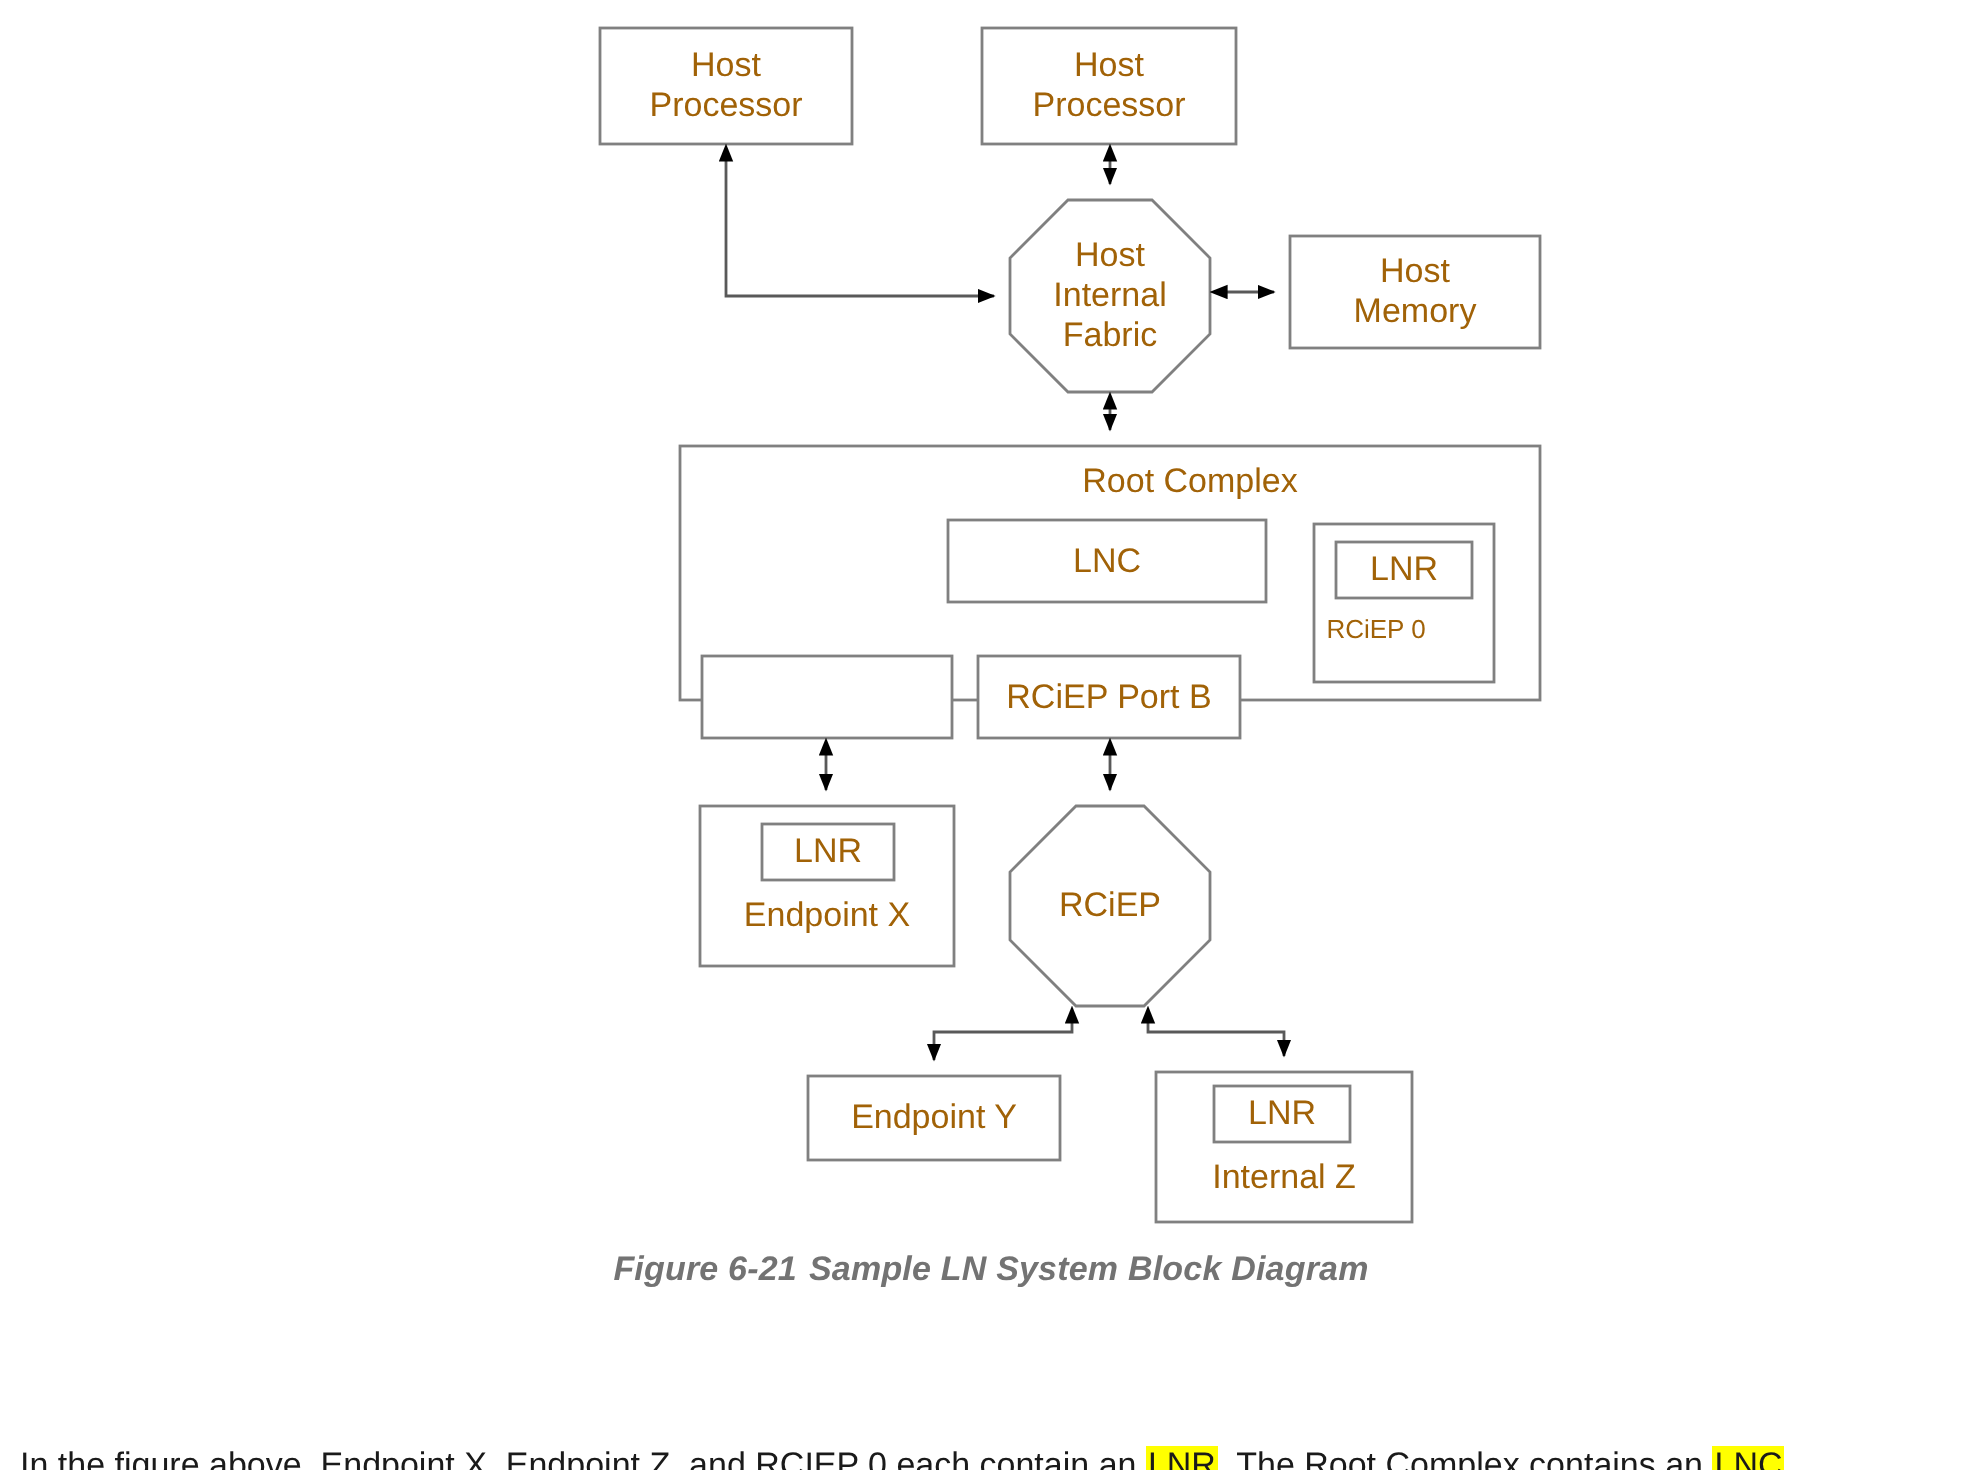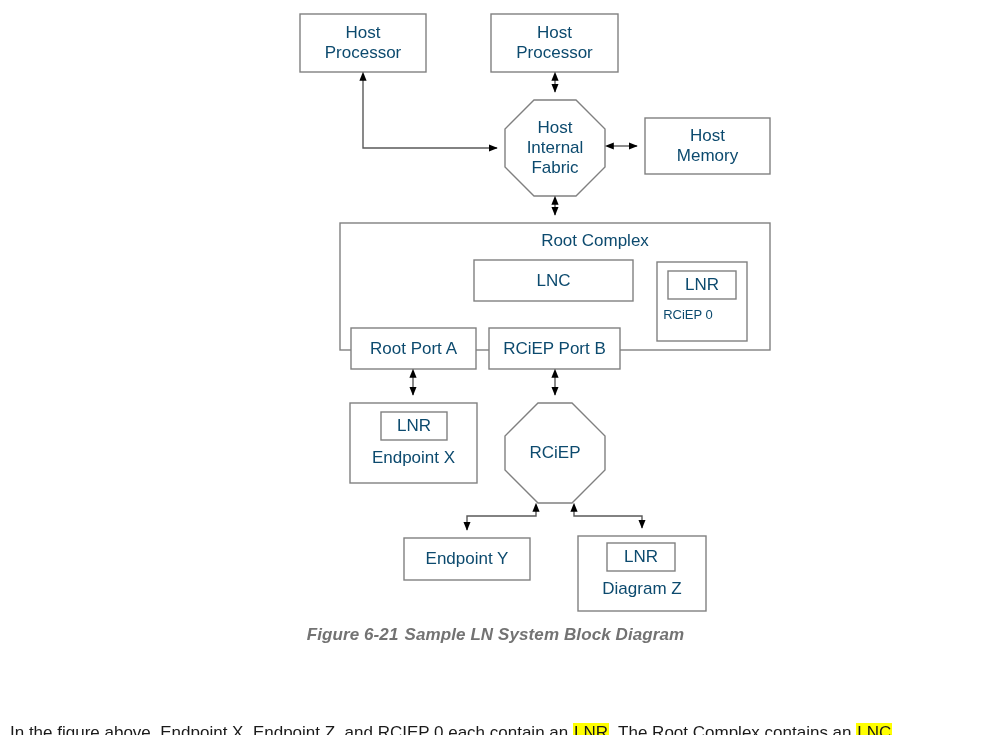--- a/index.html
+++ b/index.html
@@ -36,21 +36,21 @@
   .node-label {
     position: absolute;
     display: flex;
     flex-direction: column;
     align-items: center;
     justify-content: center;
     text-align: center;
     font-family: "Liberation Sans", sans-serif;
     font-size: 17px;
     line-height: 1.17;
-    color: #0c4a6e;
+    color: #a16207;
     pointer-events: none;
     white-space: pre-line;
   }
   .node-label.small {
     font-size: 13px;
   }
 
   
   #figure-caption {
     position: absolute;
@@ -166,35 +166,34 @@
 Memory</div>
 
   <div class="node-label" style="left:356px; top:228px; width:430px; height:26px;margin-left:24px;">Root Complex</div>
 
   <div class="node-label" style="left:474px; top:260px; width:159px; height:41px;">LNC</div>
 
   <div class="node-label" style="left:668px; top:271px; width:68px; height:28px;">LNR</div>
 
   <div class="node-label small" style="left:643px; top:303px; width:90px; height:24px;">RCiEP 0</div>
 
-  <div class="node-label" style="left:351px; top:328px; width:125px; height:41px;">Root Port A</div>
 
   <div class="node-label" style="left:489px; top:328px; width:131px; height:41px;">RCiEP Port B</div>
 
   <div class="node-label" style="left:381px; top:412px; width:66px; height:28px;">LNR</div>
 
   <div class="node-label" style="left:350px; top:443px; width:127px; height:30px;">Endpoint X</div>
 
   <div class="node-label" style="left:505px; top:403px; width:100px; height:100px;">RCiEP</div>
 
   <div class="node-label" style="left:404px; top:538px; width:126px; height:42px;">Endpoint Y</div>
 
   <div class="node-label" style="left:607px; top:543px; width:68px; height:28px;">LNR</div>
 
-  <div class="node-label" style="left:578px; top:574px; width:128px; height:30px;">Diagram Z</div>
+  <div class="node-label" style="left:578px; top:574px; width:128px; height:30px;">Internal Z</div>
 
 </div>
 
 <div id="figure-caption">
   <span class="cap-num">Figure  6-21</span><span>Sample LN System Block Diagram</span>
 </div>
 
 <p id="body-paragraph">
   <span>In the figure above, Endpoint X, Endpoint Z, and RCIEP 0 each contain an </span><span class="hl">LNR</span><span>. The Root Complex contains an </span><span class="hl">LNC</span><span>.</span>
 </p>

